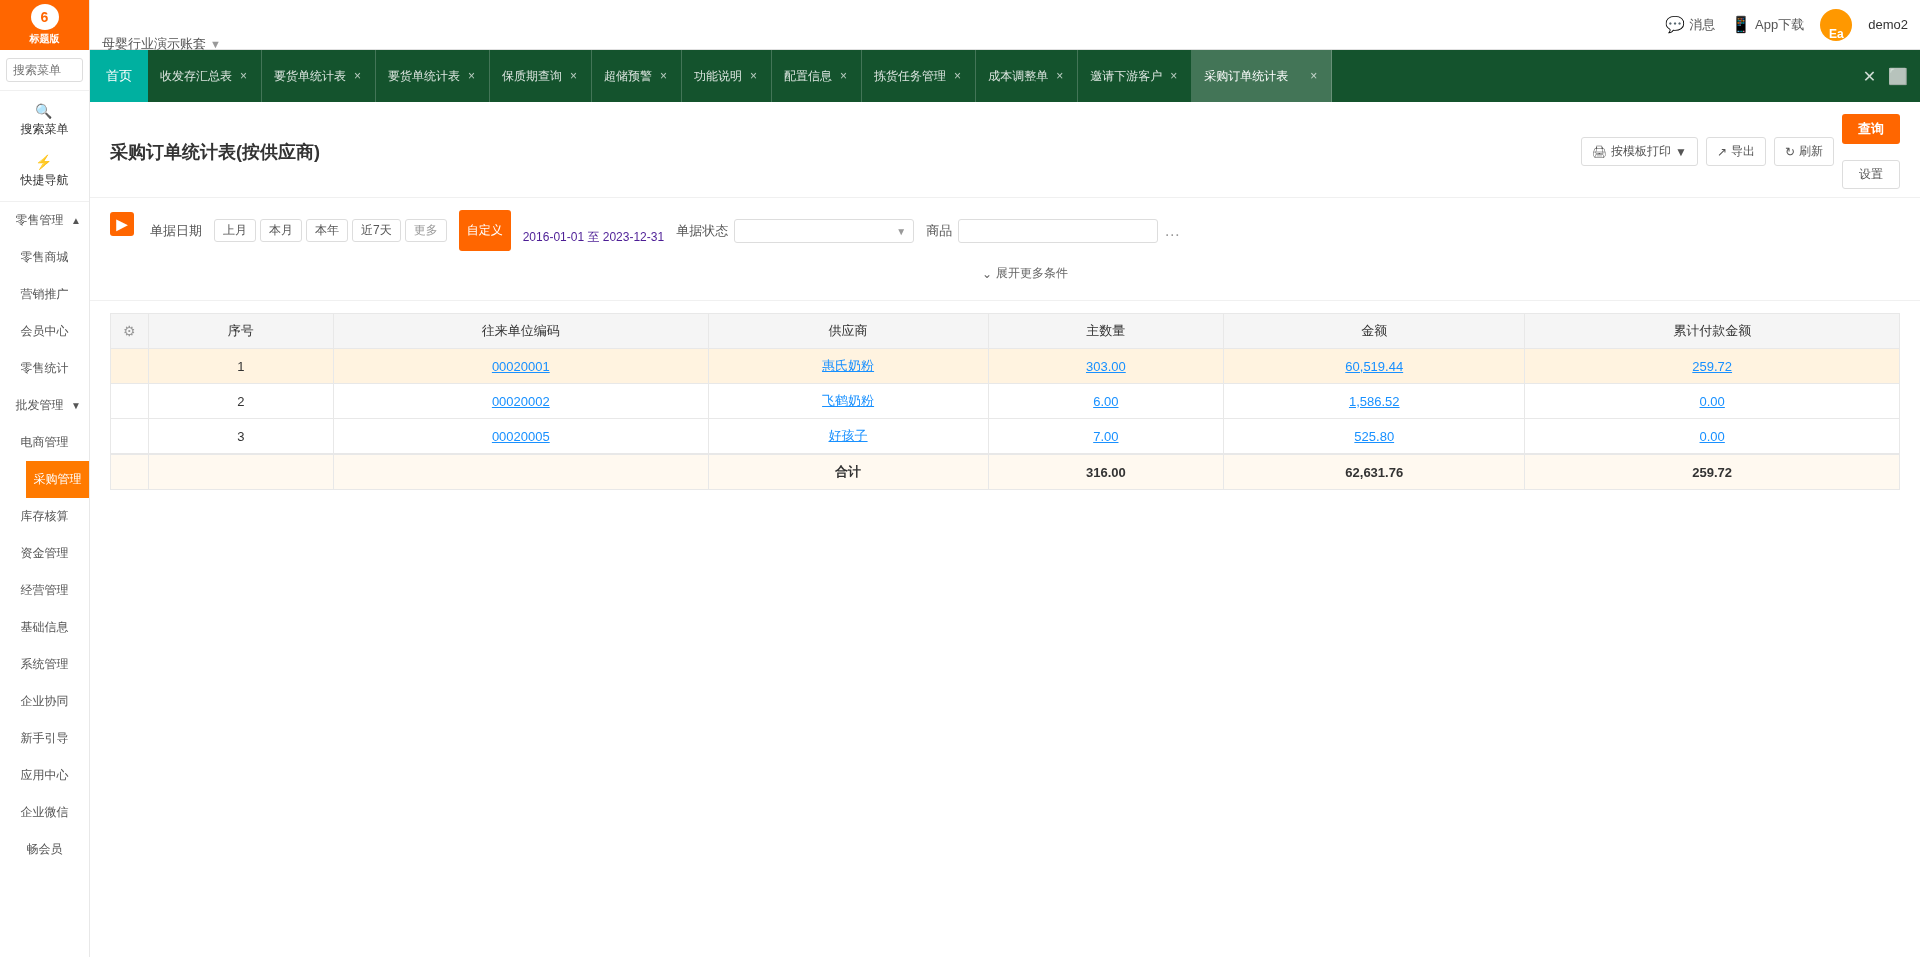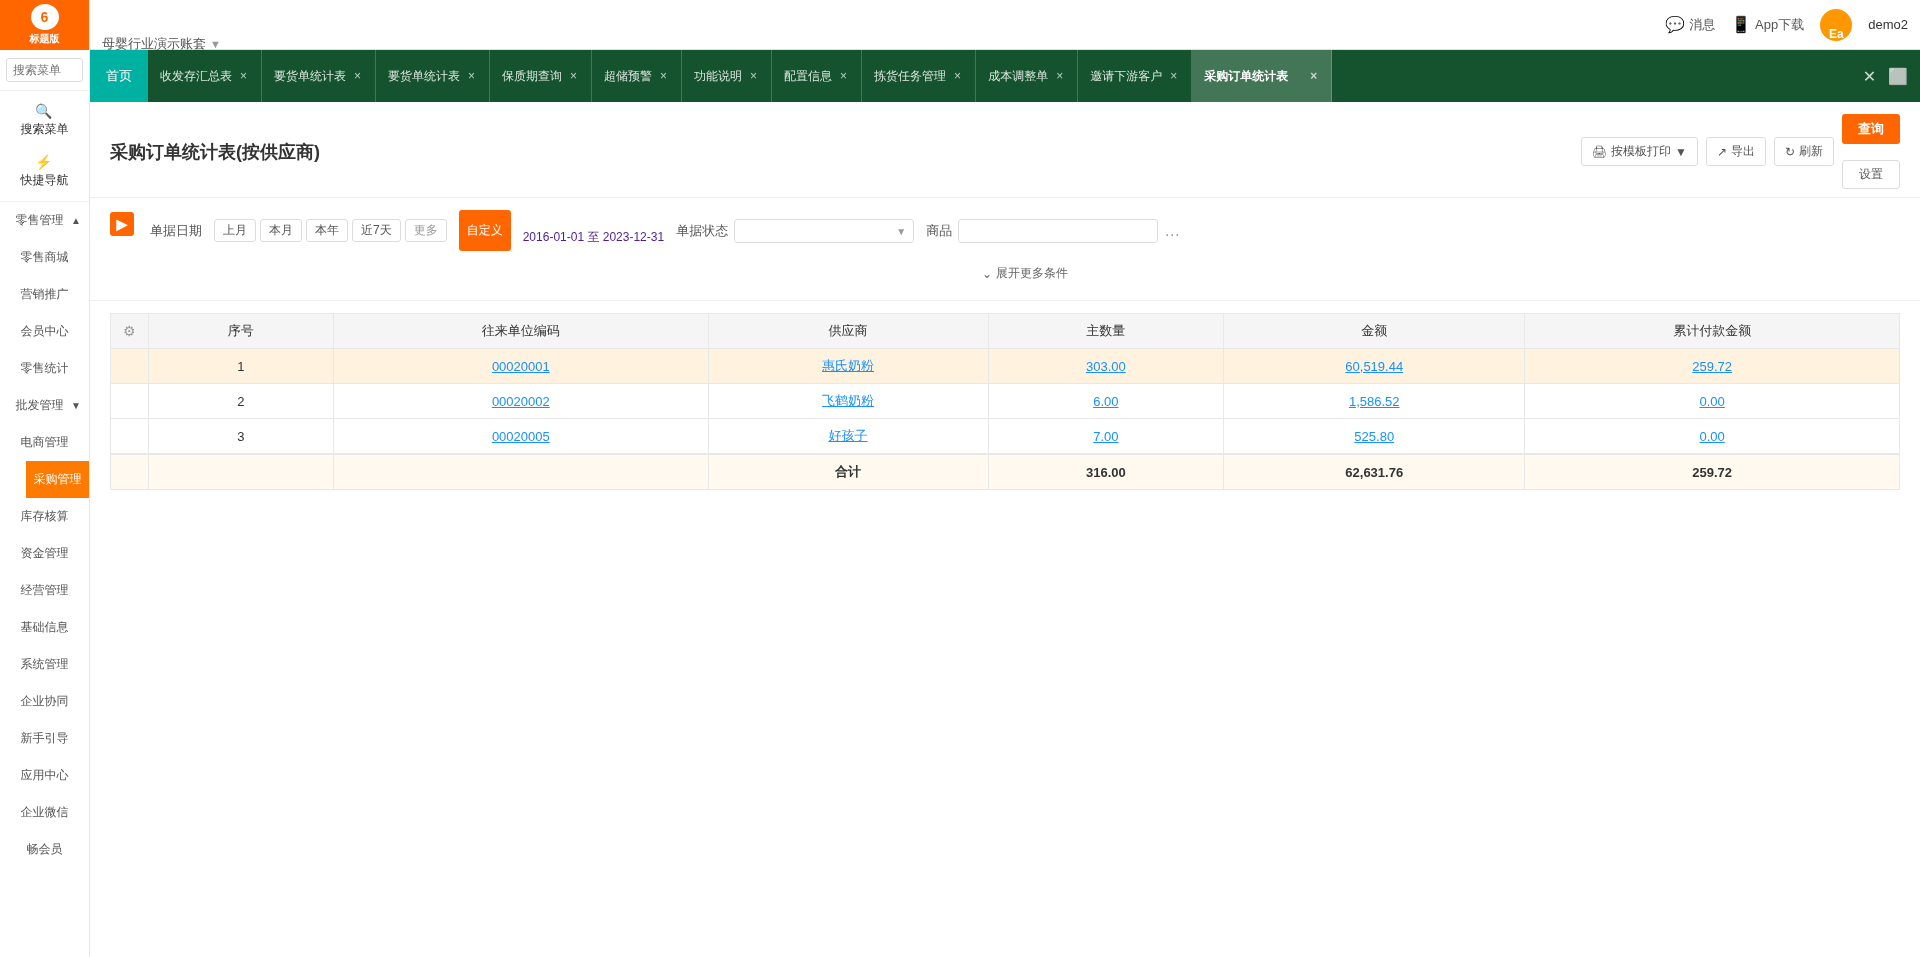--- a/index.html
+++ b/index.html
@@ -176,21 +176,21 @@
       padding: 0 12px;
       height: 100%;
       color: rgba(255,255,255,0.85);
       font-size: 12px;
       cursor: pointer;
       gap: 6px;
       border-right: 1px solid rgba(255,255,255,0.2);
       white-space: nowrap;
       position: relative;
     }
-    .tab-item.active { background: rgba(255,255,255,0.2); color: #fff; font-weight: bold; gap: 20px; }
+    .tab-item.active { background: rgba(255,255,255,0.2); color: #fff; font-weight: normal; gap: 20px; }
     .tab-close {
       font-size: 12px;
       color: rgba(255,255,255,0.7);
       cursor: pointer;
       padding: 0 2px;
     }
     .tabbar-right {
       margin-left: auto;
       display: flex;
       align-items: center;

